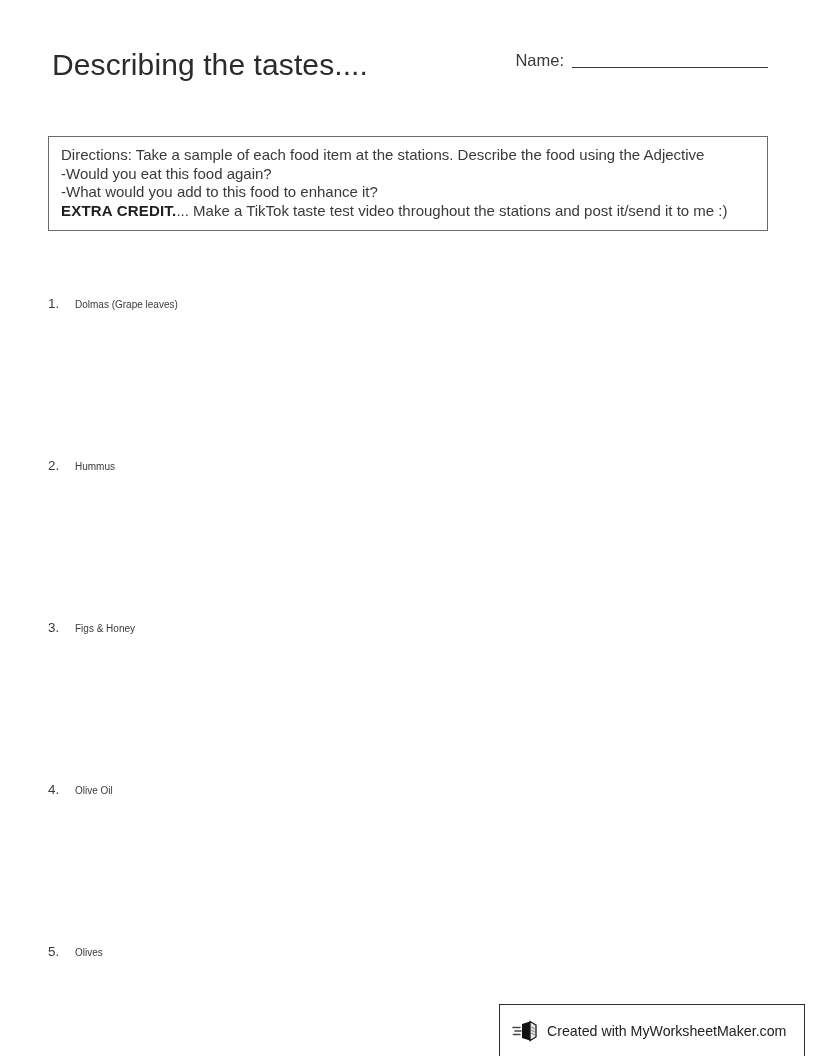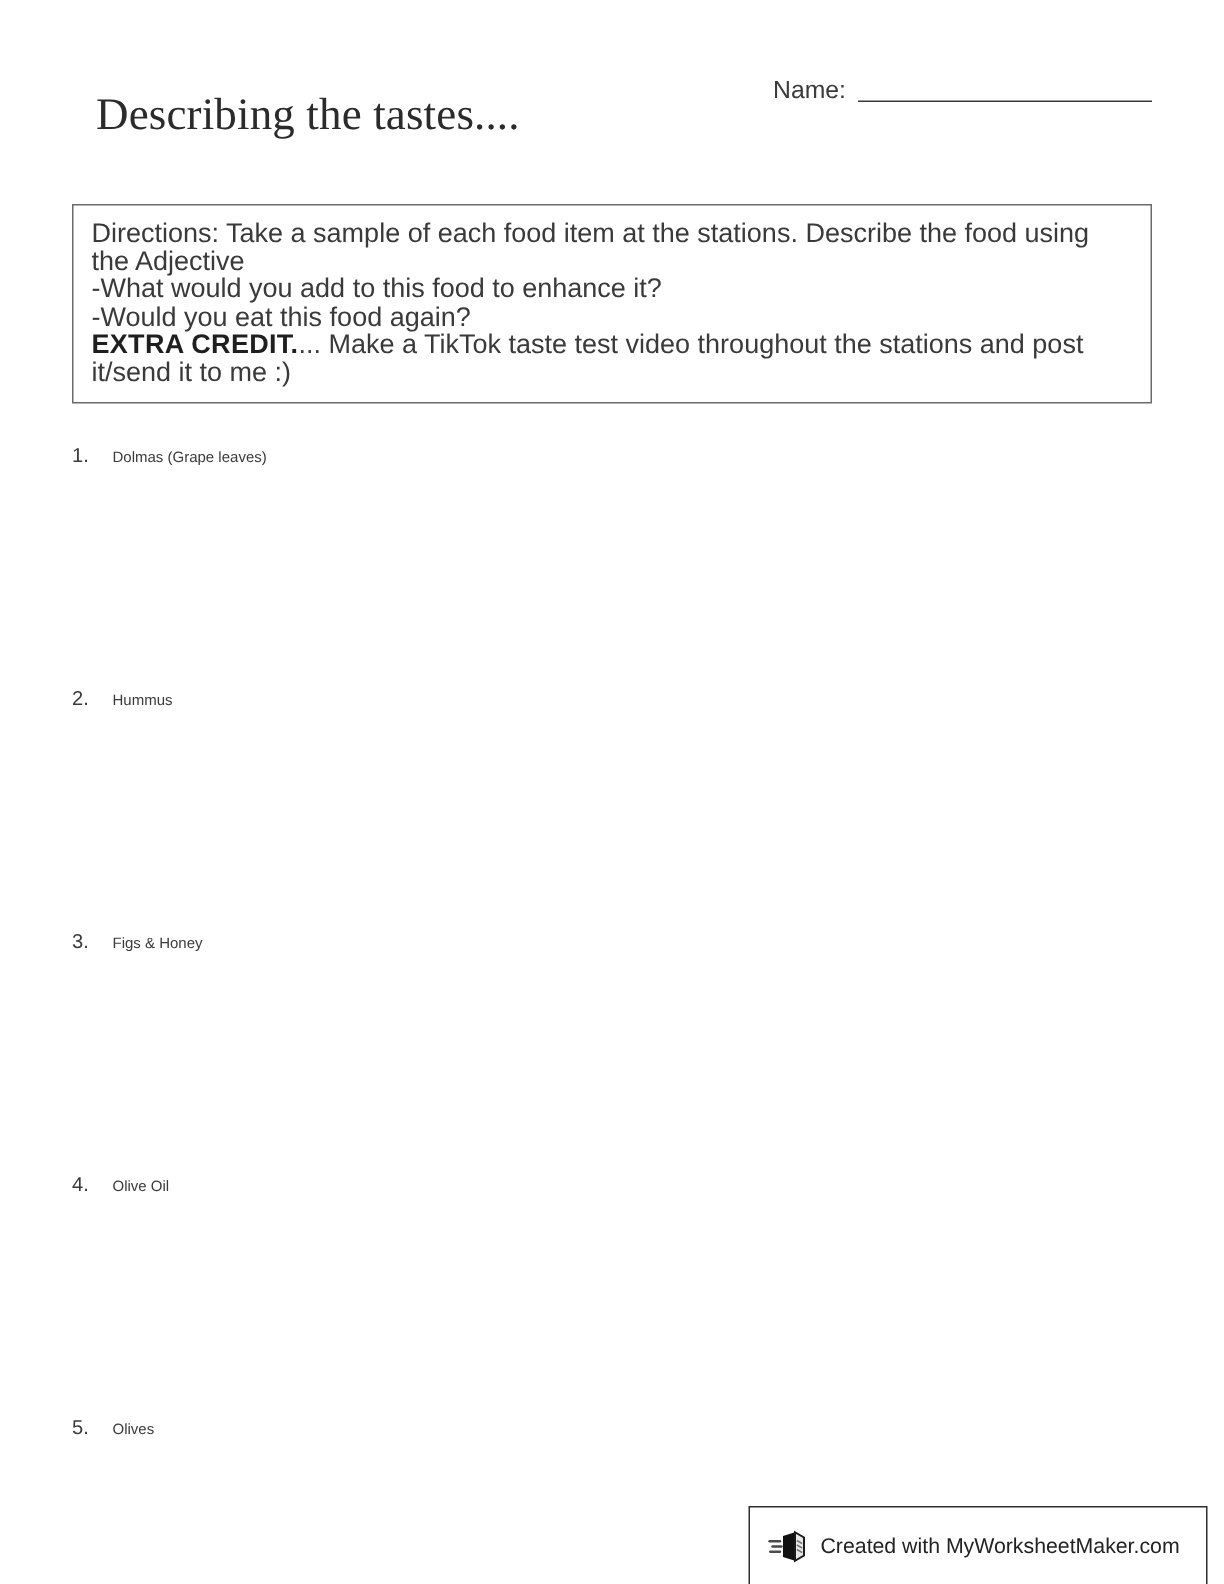--- a/index.html
+++ b/index.html
@@ -27,22 +27,22 @@
     position: absolute;
     left: 48px;
     top: 44px;
     right: 48px;
     height: 52px;
   }
   .worksheet-title {
     position: absolute;
     left: 0;
     top: 0;
-    margin: 16px;
-    font-family: Liberation Serif, serif;
+    margin: 4px;
+    font-family: Liberation Sans, sans-serif;
     font-size: 30px;
     font-weight: 400;
     color: #2b2b2b;
     letter-spacing: 0.1px;
     white-space: nowrap;
   }
   .name-field {
     position: absolute;
     right: 0;
     top: 8px;
@@ -68,21 +68,21 @@
     position: absolute;
     left: 48px;
     top: 136px;
     width: 720px;
     box-sizing: border-box;
     border: 1px solid #6b6b6b;
     padding: 9px 12px 10px 12px;
     background: #ffffff;
   }
   .directions-line {
-    font-size: 18px;
+    font-size: 15px;
     line-height: 18.6px;
     color: #3a3a3a;
   }
   .directions-line b,
   .extra-credit-label {
     font-weight: 700;
     color: #1f1f1f;
     letter-spacing: 0.2px;
   }
 
@@ -151,22 +151,22 @@
     <h1 class="worksheet-title">Describing the tastes....</h1>
 
     <div class="name-field">
       <span class="name-label">Name:</span>
       <span class="name-rule"></span>
     </div>
   </div>
 
   <div class="directions-box">
     <div class="directions-line">Directions: Take a sample of each food item at the stations. Describe the food using the Adjective</div>
+    <div class="directions-line">-Would you eat this food again?</div>
     <div class="directions-line">-What would you add to this food to enhance it?</div>
-    <div class="directions-line">-Would you eat this food again?</div>
     <div class="directions-line"><span class="extra-credit-label">EXTRA CREDIT.</span><span>... Make a TikTok taste test video throughout the stations and post it/send it to me :)</span></div>
   </div>
 
   <div class="items">
 
     <div class="item-row">
       <div class="item-head">
         <span class="item-number">1.</span>
         <span class="item-label">Dolmas (Grape leaves)</span>
       </div>

